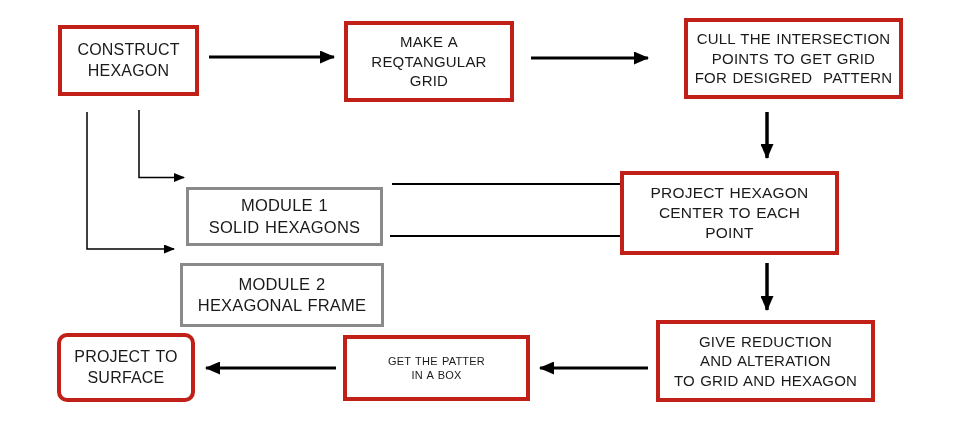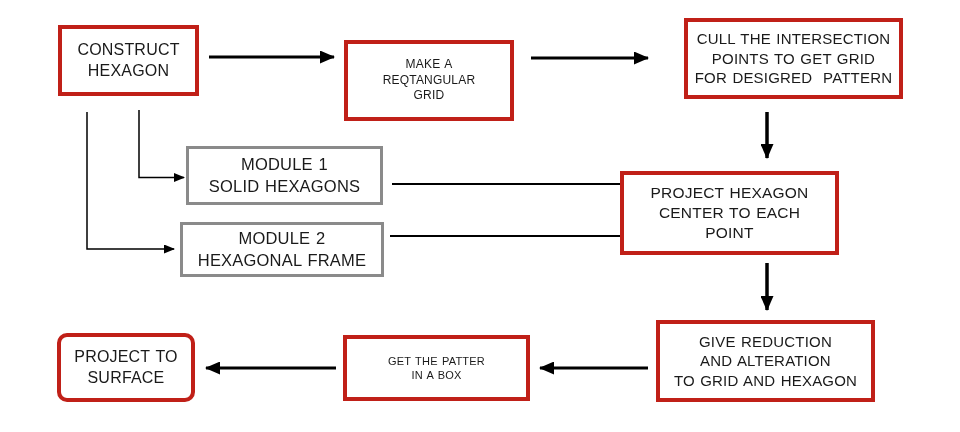--- a/index.html
+++ b/index.html
@@ -38,21 +38,21 @@
     justify-content: center;
     text-align: center;
     white-space: pre-wrap;
     background: #ffffff;
     color: var(--text, #1a1a1a);
     line-height: 1.3;
     letter-spacing: 0.2px;
     word-spacing: 1px;
   }
   .node.red  { border: 4px solid var(--red-border, #c02018); }
-  .node.gray { border: 3px solid var(--gray-border, #8a8a8a); }
+  .node.gray { border: 3px solid var(--gray-border, #8a8a8a); margin-top: 41px; }
 </style>
 </head>
 <body>
 
 <div class="canvas">
 
   <svg class="edges" width="960" height="432" viewBox="0 0 960 432" aria-hidden="true">
     <defs>
       <marker id="ah-b" markerUnits="userSpaceOnUse" markerWidth="15" markerHeight="13" refX="14" refY="6.5" orient="auto">
         <path d="M0,0 L15,6.5 L0,13 Z"></path>
@@ -73,32 +73,32 @@
     <line class="edge" x1="390" y1="236" x2="646" y2="236" stroke-width="2" marker-end="url(#ah-s)"></line>
 
     <line class="edge" x1="767" y1="263" x2="767" y2="310" stroke-width="3.5" marker-end="url(#ah-b)"></line>
     <line class="edge" x1="648" y1="368" x2="540" y2="368" stroke-width="3" marker-end="url(#ah-b)"></line>
     <line class="edge" x1="336" y1="368" x2="206" y2="368" stroke-width="3" marker-end="url(#ah-b)"></line>
   </svg>
 
   <div class="node red" style="left:58px;  top:25px;  width:141px; height:71px; font-size:16px;">CONSTRUCT
 HEXAGON</div>
 
-  <div class="node red" style="left:344px; top:40px;  width:170px; height:81px; font-size:12px;">MAKE A
+  <div class="node red" style="left:344px; top:21px;  width:170px; height:81px; font-size:15px;">MAKE A
 REQTANGULAR
 GRID</div>
 
   <div class="node red" style="left:656px; top:18px;  width:219px; height:81px; font-size:15px;margin-left:28px;">CULL THE INTERSECTION
 POINTS TO GET GRID
 FOR DESIGRED  PATTERN</div>
 
   <div class="node gray" style="left:186px; top:146px; width:197px; height:59px; font-size:16.5px;">MODULE 1
 SOLID HEXAGONS</div>
 
-  <div class="node gray" style="left:180px; top:222px; width:204px; height:55px; font-size:16.5px;">MODULE 2
+  <div class="node gray" style="left:180px; top:222px; width:204px; height:64px; font-size:16.5px;">MODULE 2
 HEXAGONAL FRAME</div>
 
   <div class="node red" style="left:620px; top:171px; width:219px; height:84px; font-size:15.5px;">PROJECT HEXAGON
 CENTER TO EACH
 POINT</div>
 
   <div class="node red" style="left:656px; top:320px; width:219px; height:82px; font-size:15px;">GIVE REDUCTION
 AND ALTERATION
 TO GRID AND HEXAGON</div>
 

